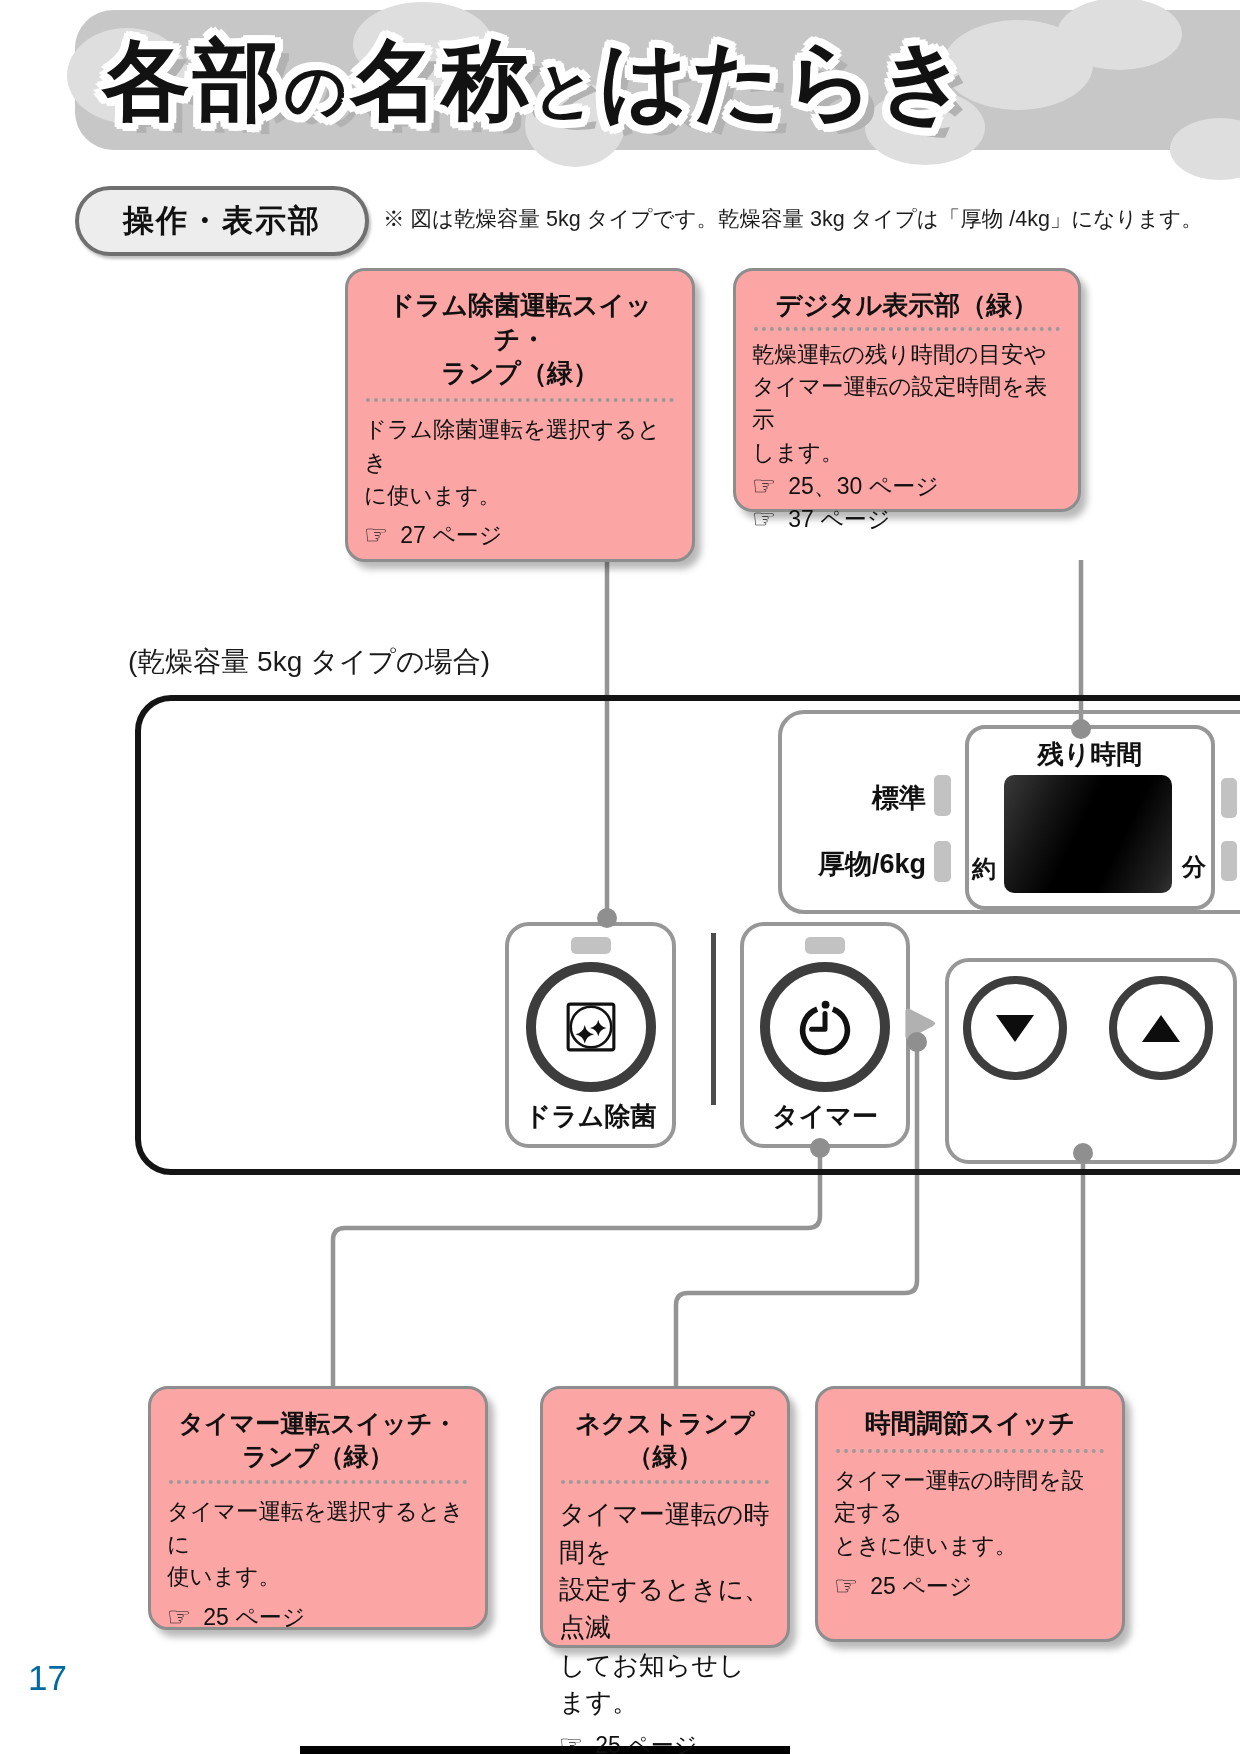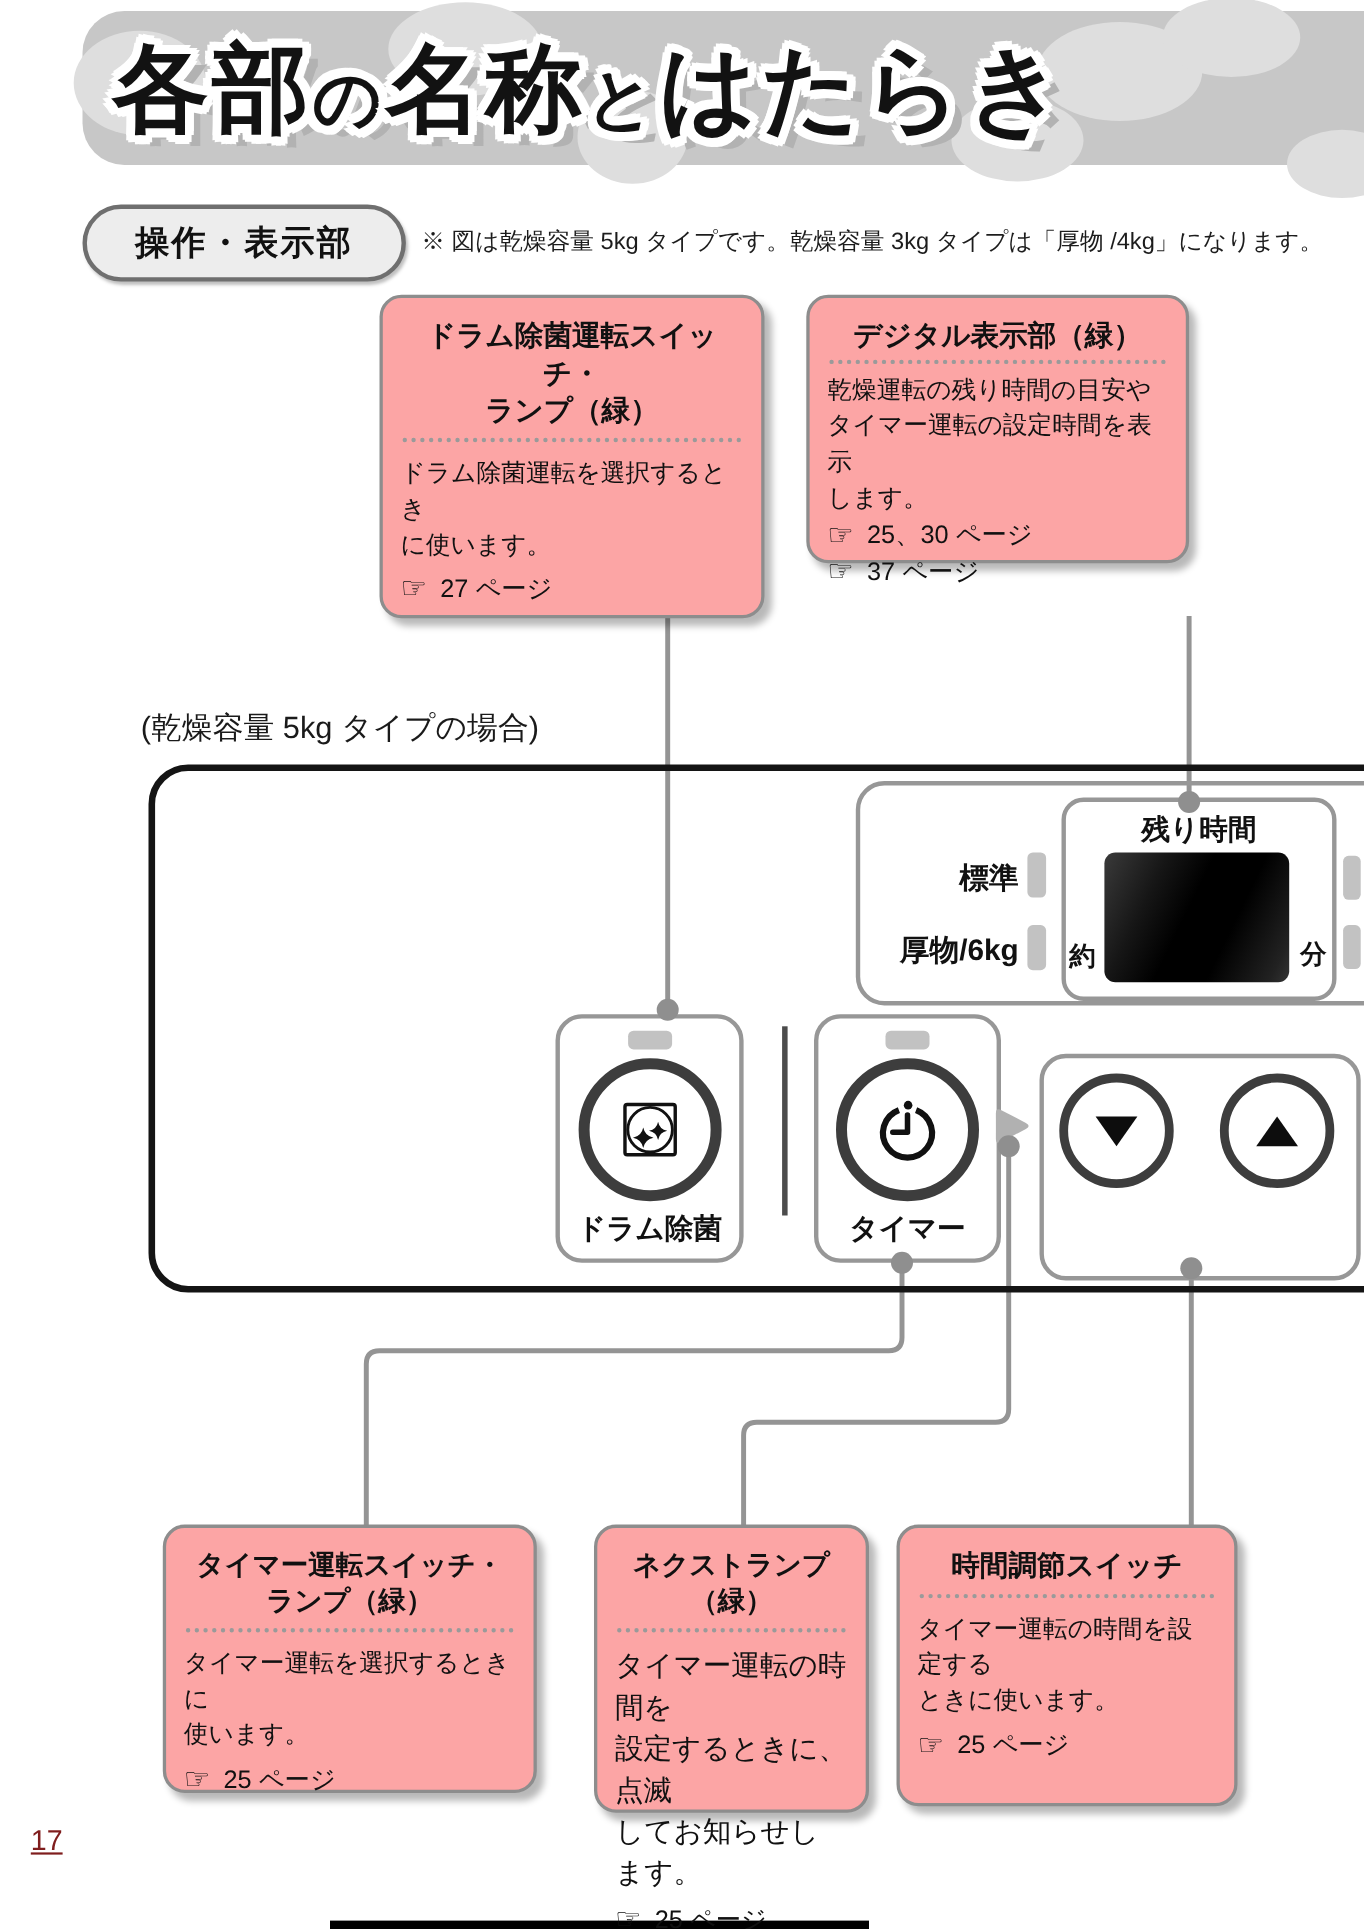--- a/index.html
+++ b/index.html
@@ -70,21 +70,21 @@
               justify-content:center;}
   .tri-down{width:0;height:0;border-left:19px solid transparent;border-right:19px solid transparent;
             border-top:27px solid #0d0d0d;}
   .tri-up{width:0;height:0;border-left:19px solid transparent;border-right:19px solid transparent;
           border-bottom:27px solid #0d0d0d;}
 
   svg.lines{position:absolute;left:0;top:0;z-index:1;}
   svg.dots{position:absolute;left:0;top:0;z-index:6;}
   #next-arrow{left:899px;top:1004px;z-index:6;}
 
-  #page-number{left:28px;top:1658px;font-size:26px;color:#7f1d1d;text-decoration:underline;}
+  #page-number{left:28px;top:1658px;font-size:35px;color:#0369a1;}
   #bottom-bar{left:300px;top:1746px;width:490px;height:8px;background:#000;}
 </style>
 </head>
 <body>
 
 <div id="page">
 
   <div class="abs" id="banner">
     <div class="cloud" style="left:-8px;top:18px;width:120px;height:95px;"></div>
     <div class="cloud" style="left:278px;top:-8px;width:140px;height:85px;"></div>

